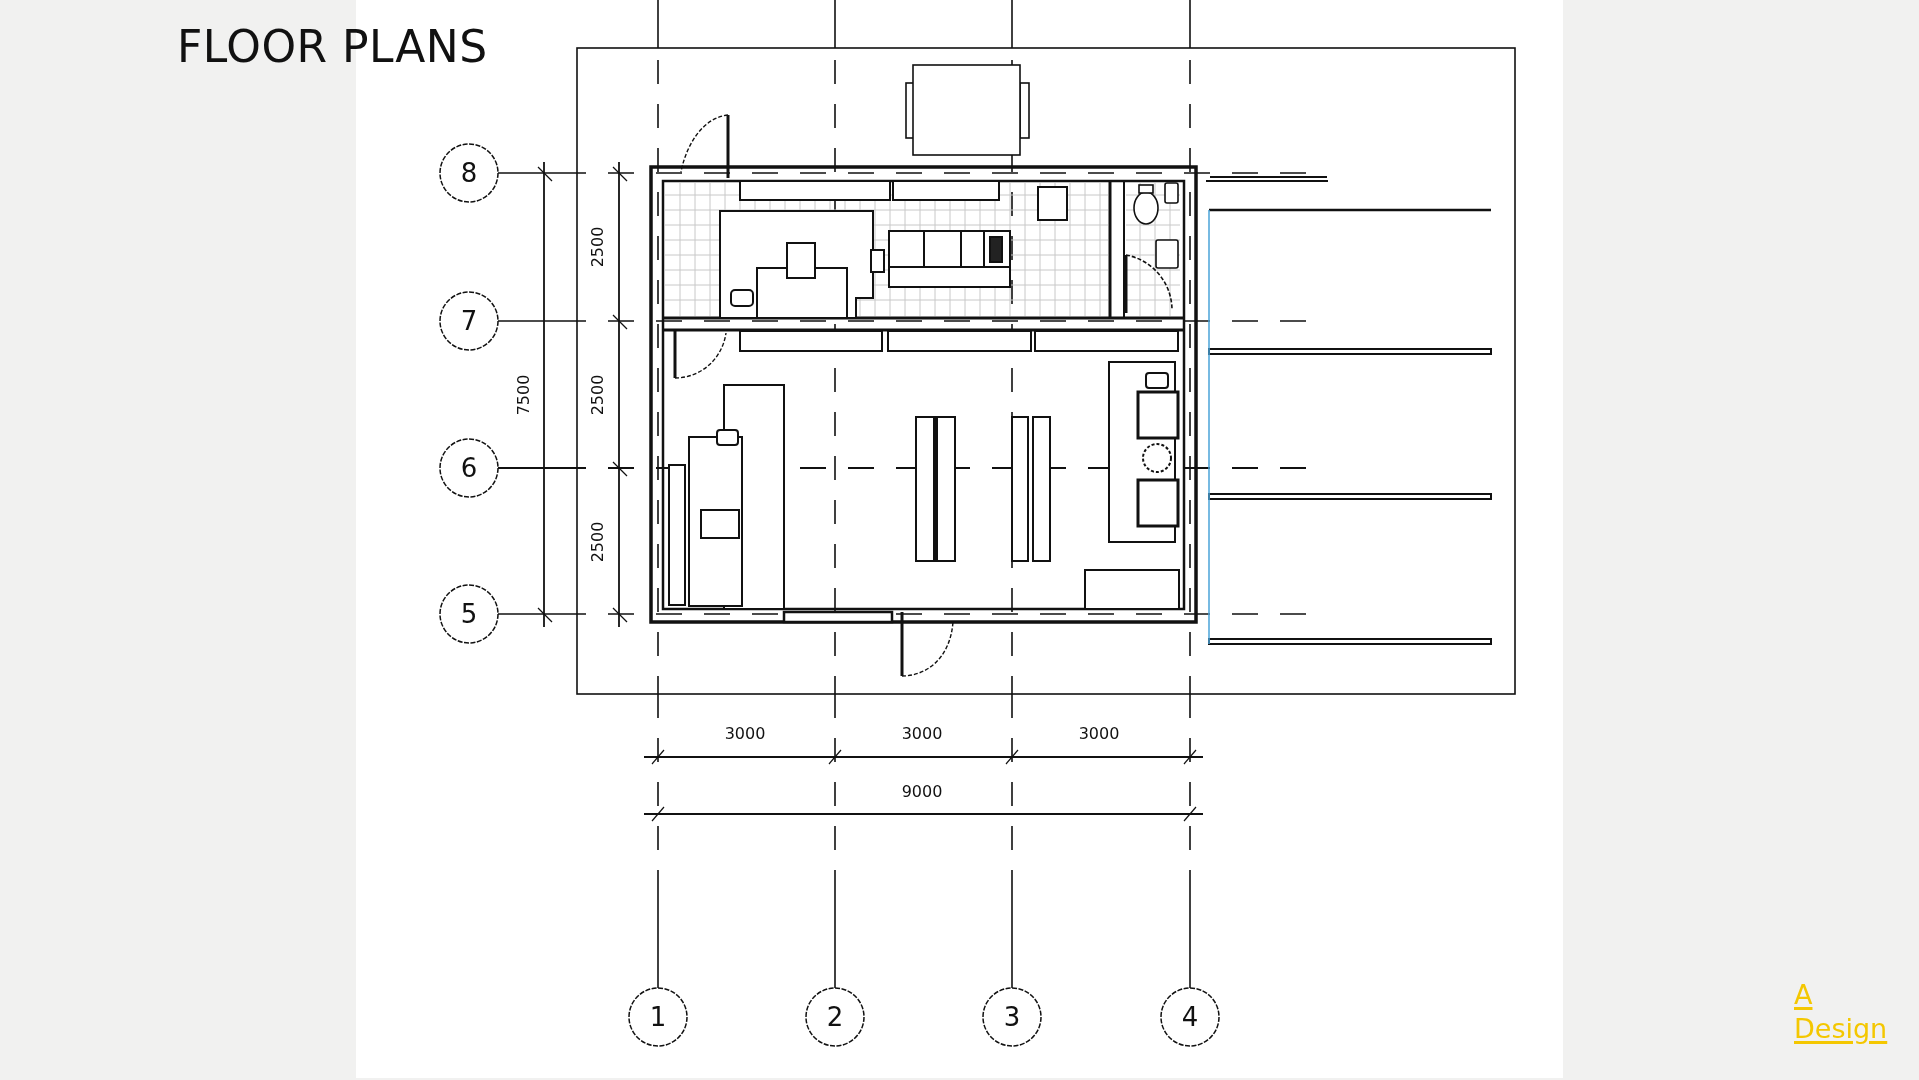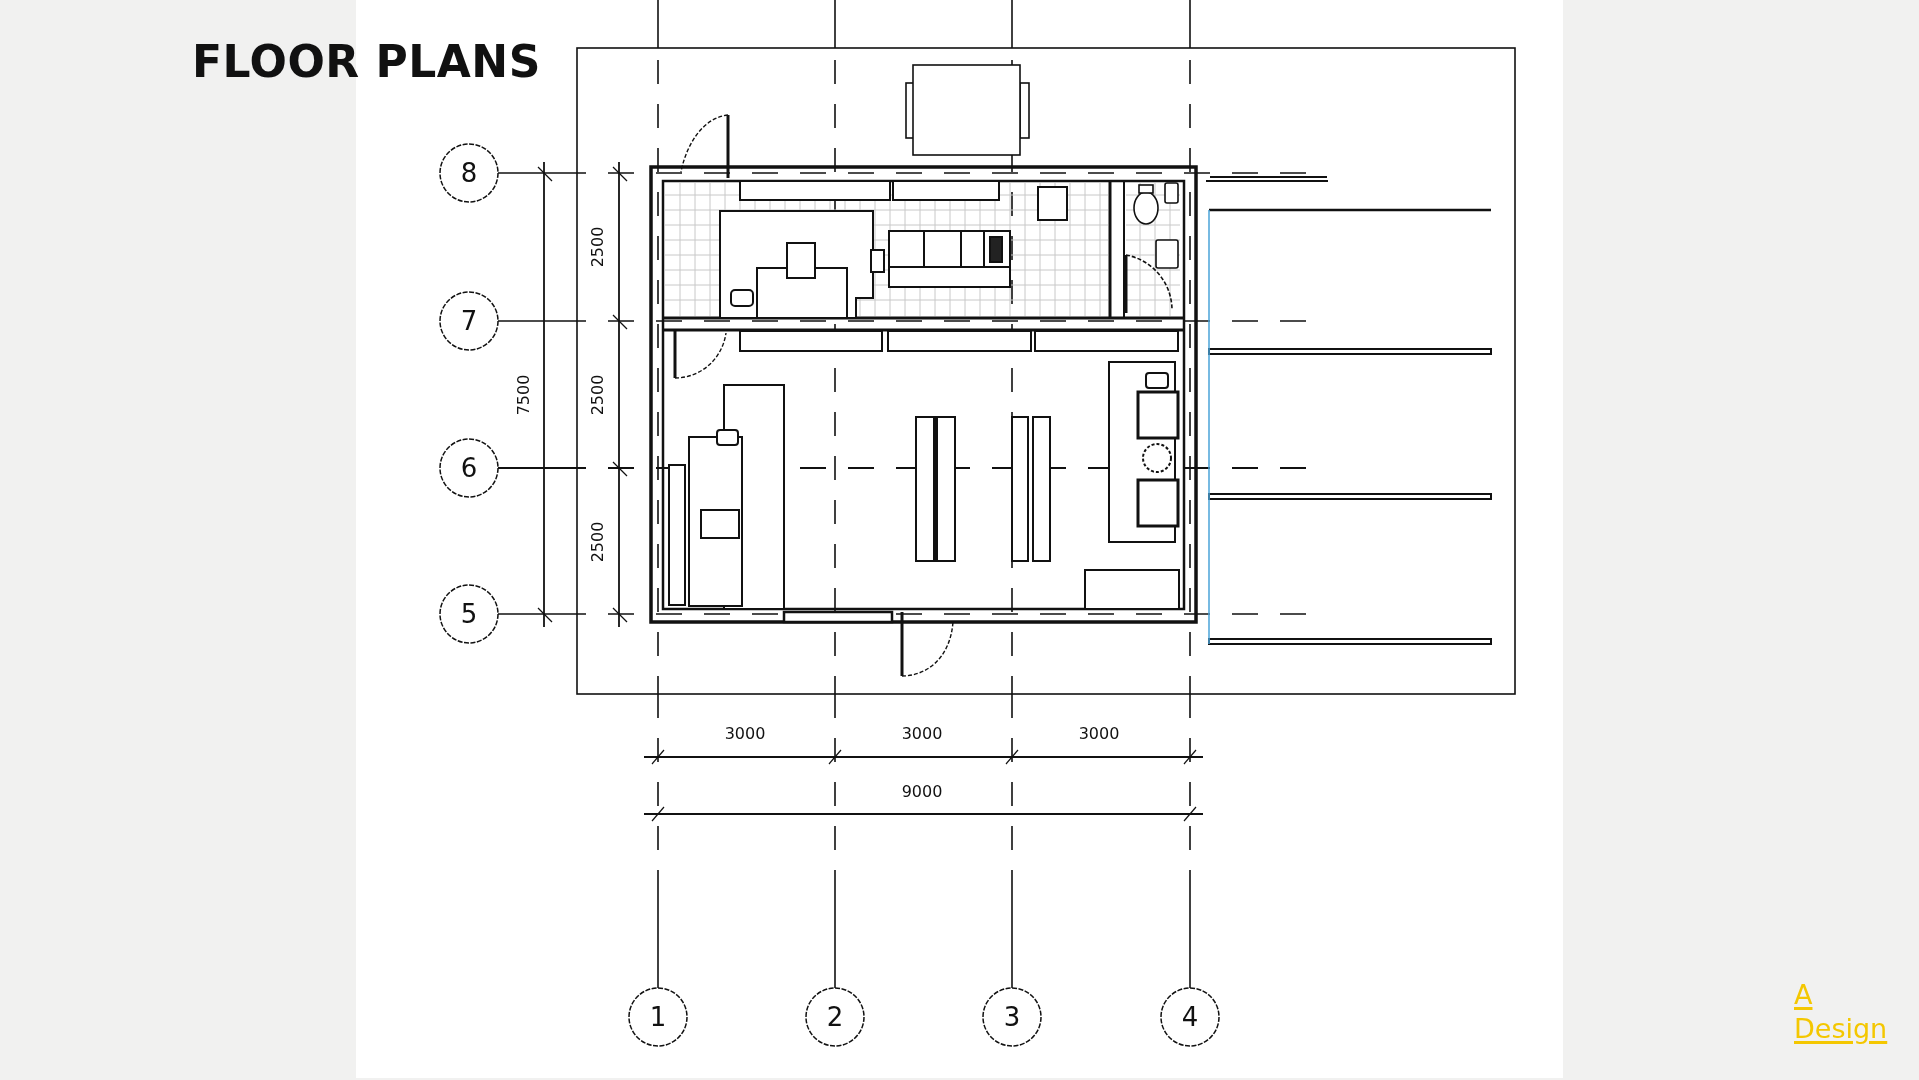--- a/index.html
+++ b/index.html
@@ -1,18 +1,18 @@
 <!DOCTYPE html>
 <html><head>
 <meta charset="utf-8">
 <style>
   html,body{margin:0;padding:0;}
   body{width:1919px;height:1080px;background:#f1f1f0;position:relative;overflow:hidden;font-family:"Liberation Sans",sans-serif;}
   .panel{position:absolute;left:356px;top:0;width:1207px;height:1078px;background:#ffffff;}
-  .title{position:absolute;left:176px;top:18px;font-family:"DejaVu Sans",sans-serif;font-weight:bold;font-size:44px;letter-spacing:0.5px;color:#111;margin:16px;line-height:56px;}
+  .title{position:absolute;left:176px;top:18px;font-family:"DejaVu Sans",sans-serif;font-weight:normal;font-size:44px;letter-spacing:0.5px;color:#111;margin:1px;line-height:56px;}
   .plan{position:absolute;left:0;top:0;}
   .logo{position:absolute;left:1794px;top:978px;color:#f4c700;font-family:"DejaVu Sans",sans-serif;font-size:27px;line-height:34px;}
   .logo span{display:block;text-decoration:underline;text-decoration-thickness:3px;text-underline-offset:3px;}
   .dimtext{font-family:"DejaVu Sans",sans-serif;font-size:16px;fill:#111;}
   .bubtext{font-family:"DejaVu Sans",sans-serif;font-size:26px;fill:#111;}
 </style>
 </head>
 <body>
 
 <div class="panel"></div>

